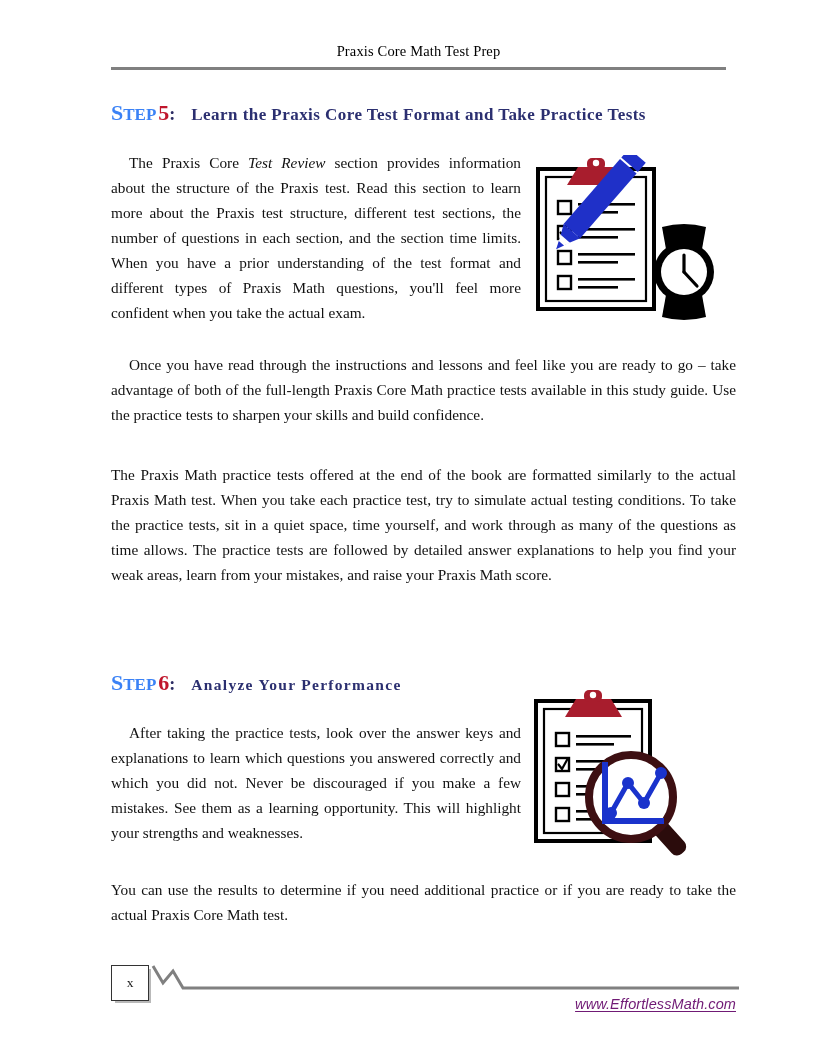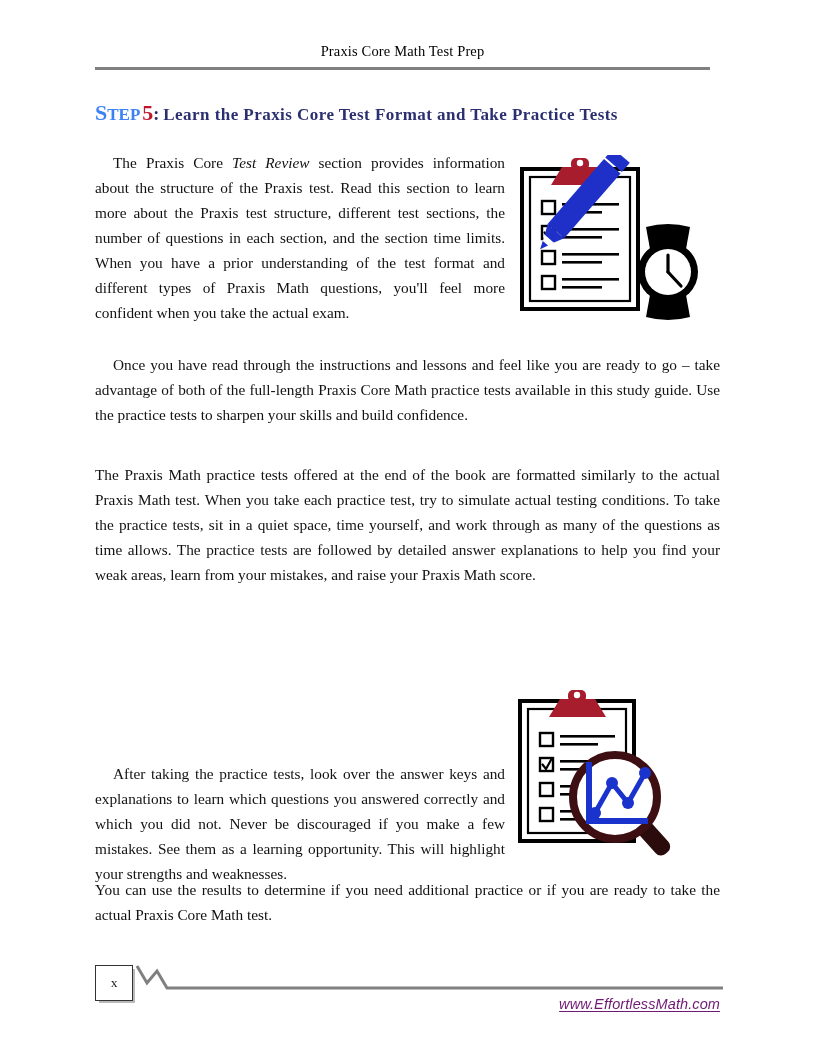--- a/index.html
+++ b/index.html
@@ -11,21 +11,21 @@
     width: 816px;
     height: 1056px;
     position: relative;
     font-family: "Liberation Serif", "DejaVu Serif", serif;
     color: #000000;
     overflow: hidden;
   }
 
   .page {
     position: absolute;
-    left: 0; top: 0;
+    left: 16px; top: 0;
     width: 756px;
     height: 1056px;
     box-sizing: border-box;
   }
 
   
   .running-header {
     position: absolute;
     left: 95px;
     top: 44px;
@@ -74,20 +74,21 @@
     color: #2b2b63;
     font-size: 18px;
   }
   .step-heading .step-title {
     font-family: "Liberation Serif", "DejaVu Serif", serif;
     font-weight: bold;
     color: #2b2f70;
     font-size: 17px;
     letter-spacing: 0.45px;
     padding-left: 4px;
+    margin-left: 12px;
   }
   .step-heading.small .step-title {
     font-size: 15.5px;
     letter-spacing: 1.3px;
   }
 
   
   .para {
     position: absolute;
     font-family: "Liberation Serif", "DejaVu Serif", serif;
@@ -229,22 +230,25 @@
   </div>
 
   <div class="para" style="left:95px; top:352px; width:625px;">
     <span class="indent"></span><span>Once you have read through the instructions and lessons and feel like you are ready to go – take advantage of both of the full-length Praxis Core Math practice tests available in this study guide. Use the practice tests to sharpen your skills and build confidence.</span>
   </div>
 
   <div class="para" style="left:95px; top:462px; width:625px;">
     <span>The Praxis Math practice tests offered at the end of the book are formatted similarly to the actual Praxis Math test. When you take each practice test, try to simulate actual testing conditions. To take the practice tests, sit in a quiet space, time yourself, and work through as many of the questions as time allows. The practice tests are followed by detailed answer explanations to help you find your weak areas, learn from your mistakes, and raise your Praxis Math score.</span>
   </div>
 
-
-  <div class="para" style="left:95px; top:720px; width:410px;margin-top:41px;">
+  <div class="step-heading small" style="top:670px;">
+    <span class="step-word"><span class="cap">S</span><span>TEP</span></span><span class="step-num">6</span><span class="step-colon">:</span><span class="step-title">Analyze Your Performance</span>
+  </div>
+
+  <div class="para" style="left:95px; top:720px; width:410px;">
     <span class="indent"></span><span>After taking the practice tests, look over the answer keys and explanations to learn which questions you answered correctly and which you did not. Never be discouraged if you make a few mistakes. See them as a learning opportunity. This will highlight your strengths and weaknesses.</span>
   </div>
 
   <div class="illus" style="left:515px; top:685px; width:180px; height:175px;">
     <svg width="180" height="175" viewBox="0 0 180 175" xmlns="http://www.w3.org/2000/svg">
 
       <rect x="5" y="16" width="114" height="140" fill="#ffffff" stroke="#000000" stroke-width="4"></rect>
       <rect x="13" y="24" width="98" height="124" fill="#ffffff" stroke="#000000" stroke-width="2.2"></rect>
 
       <path d="M34 32 L45 14 L80 14 L91 32 Z" fill="#a81d2d"></path>

